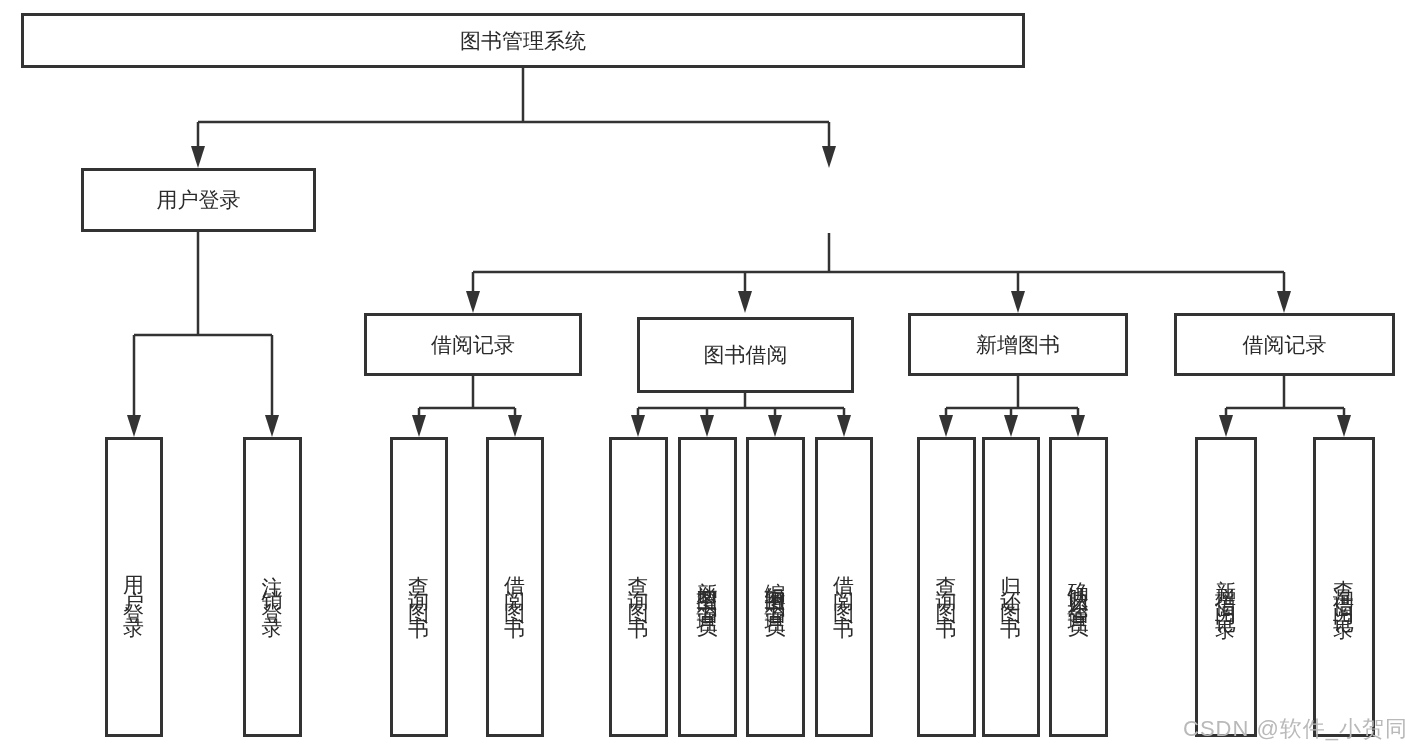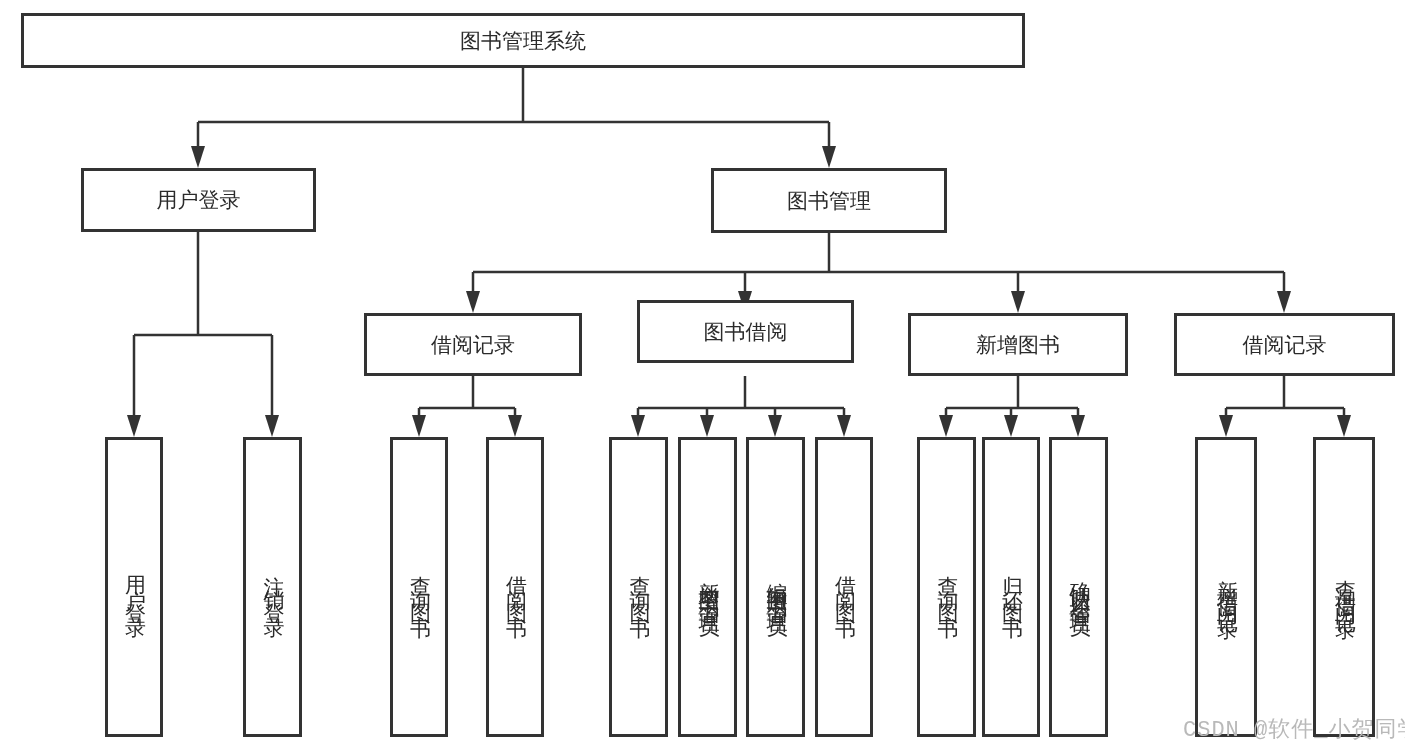--- a/index.html
+++ b/index.html
@@ -1,18 +1,18 @@
 <!DOCTYPE html>
 <html><head>
 <meta charset="utf-8">
 <style>
   html,body{margin:0;padding:0;background:#ffffff;}
   .canvas{
     position:relative;width:1405px;height:747px;background:#ffffff;
-    font-family:Liberation Mono, monospace;overflow:hidden;
+    font-family:Liberation Sans, sans-serif;overflow:hidden;
   }
   svg.connectors{position:absolute;left:0;top:0;z-index:1;}
   .box{
     position:absolute;background:#ffffff;border:3px solid #333333;
     box-sizing:border-box;display:flex;align-items:center;justify-content:center;
     color:#2b2b2b;z-index:2;
   }
   .h-label{font-size:21px;white-space:nowrap;}
   .leaf{top:437px;height:300px;}
   .v-label{
@@ -94,28 +94,25 @@
     </g>
   </svg>
 
   <div class="box" style="left:21px;top:13px;width:1004px;height:55px">
     <span class="h-label">图书管理系统</span>
   </div>
 
   <div class="box" style="left:81px;top:168px;width:235px;height:64px">
     <span class="h-label">用户登录</span>
   </div>
-  <div class="box" style="left:711px;top:168px;width:236px;height:65px">
-    <span class="h-label">图书管理</span>
-  </div>
 
   <div class="box" style="left:364px;top:313px;width:218px;height:63px">
     <span class="h-label">借阅记录</span>
   </div>
-  <div class="box" style="left:637px;top:300px;width:217px;height:63px">
+  <div class="box" style="left:637px;top:317px;width:217px;height:76px">
     <span class="h-label">图书借阅</span>
   </div>
   <div class="box" style="left:908px;top:313px;width:220px;height:63px">
     <span class="h-label">新增图书</span>
   </div>
   <div class="box" style="left:1174px;top:313px;width:221px;height:63px">
     <span class="h-label">借阅记录</span>
   </div>
 
   <div class="box leaf" style="left:105px;width:58px">

